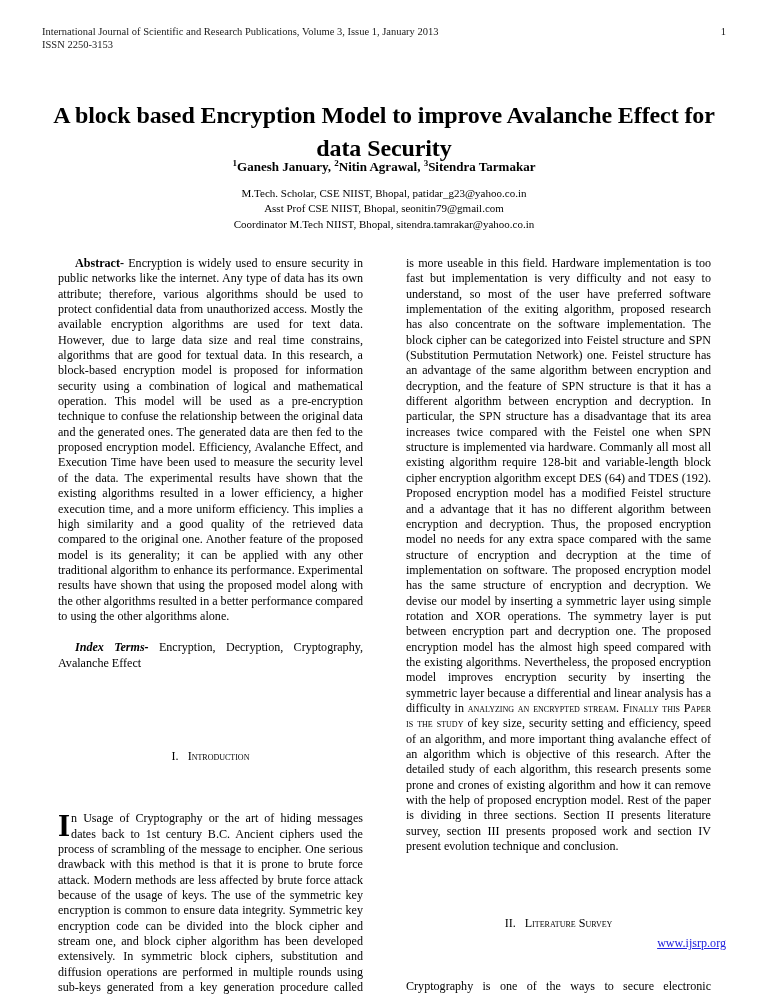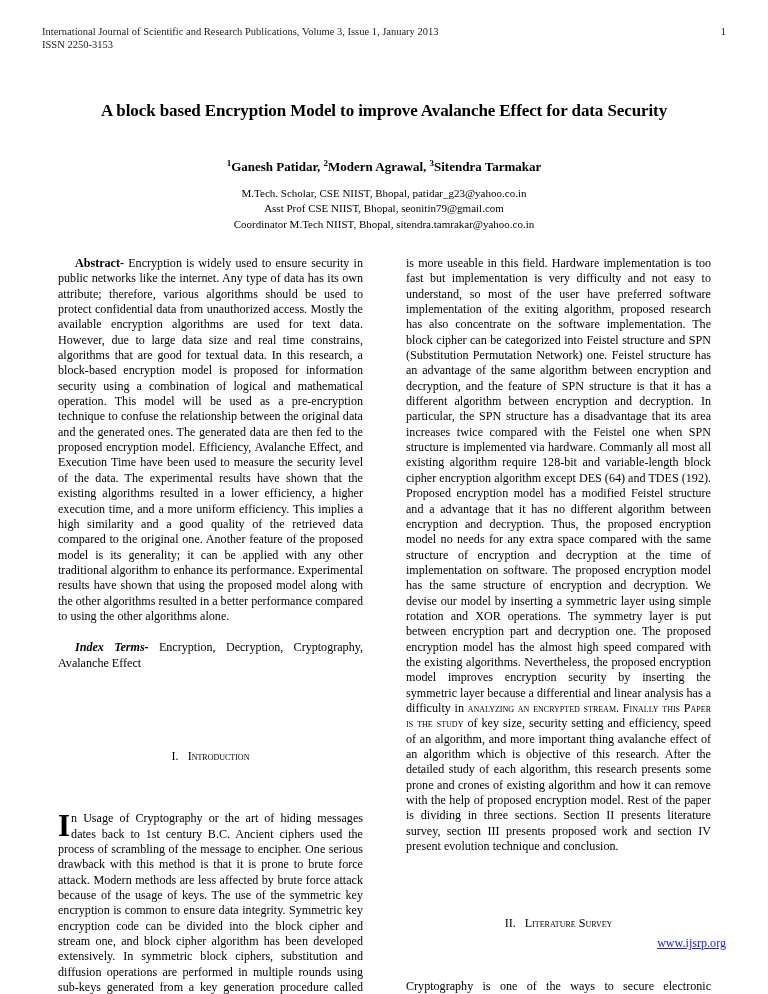--- a/index.html
+++ b/index.html
@@ -42,21 +42,21 @@
     color: #1a1a1a;
   }
 
   
   .title {
     position: absolute;
     left: 42px;
     top: 83px;
     width: 684px;
     text-align: center;
-    font-size: 17px;
+    font-size: 24px;
     line-height: 33px;
     font-weight: bold;
     letter-spacing: -0.1px;
   }
   .authors {
     position: absolute;
     left: 42px;
     top: 158px;
     width: 684px;
     text-align: center;
@@ -156,21 +156,21 @@
 
   <div class="runhead">
     <span class="runhead-line">International Journal of Scientific and Research Publications, Volume 3, Issue 1, January 2013</span>
     <span class="runhead-line">ISSN 2250-3153</span>
     <span class="page-number">1</span>
   </div>
 
   <h1 class="title">A block based Encryption Model to improve Avalanche Effect for data Security</h1>
 
   <div class="authors">
-    <sup>1</sup><span>Ganesh Patidar, </span><sup>2</sup><span>Modern Agrawal, </span><sup>3</sup><span>Sitendra Tarmakar</span>
+    <sup>1</sup><span>Ganesh January, </span><sup>2</sup><span>Nitin Agrawal, </span><sup>3</sup><span>Sitendra Tarmakar</span>
   </div>
 
   <div class="affils">
     <span class="affil-line">M.Tech. Scholar, CSE NIIST, Bhopal, patidar_g23@yahoo.co.in</span>
     <span class="affil-line">Asst Prof CSE NIIST, Bhopal, seonitin79@gmail.com</span>
     <span class="affil-line">Coordinator M.Tech NIIST, Bhopal, sitendra.tamrakar@yahoo.co.in</span>
   </div>
 
   <div class="col col-left">
 

